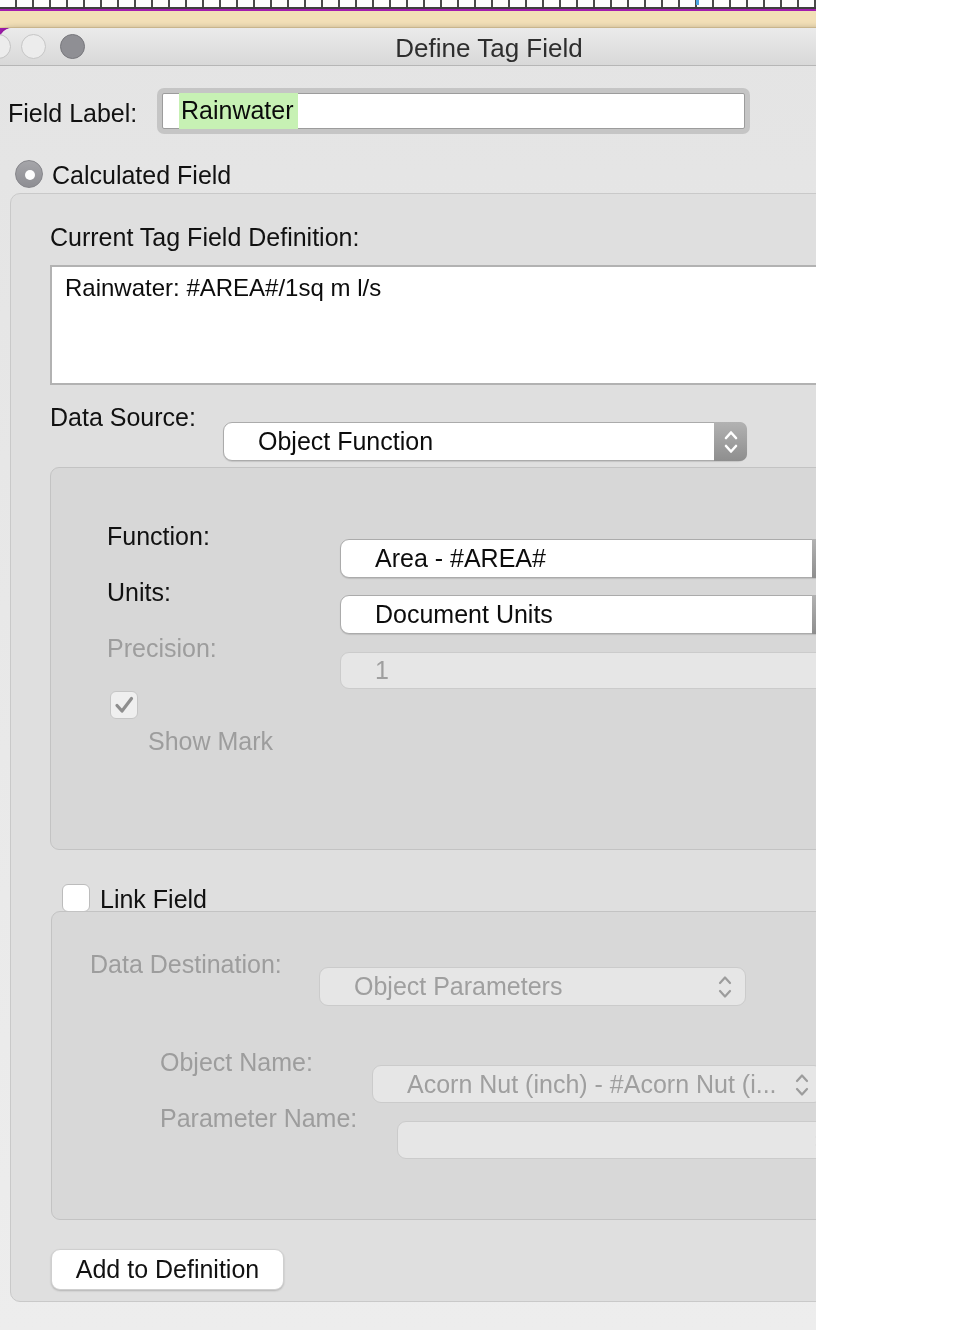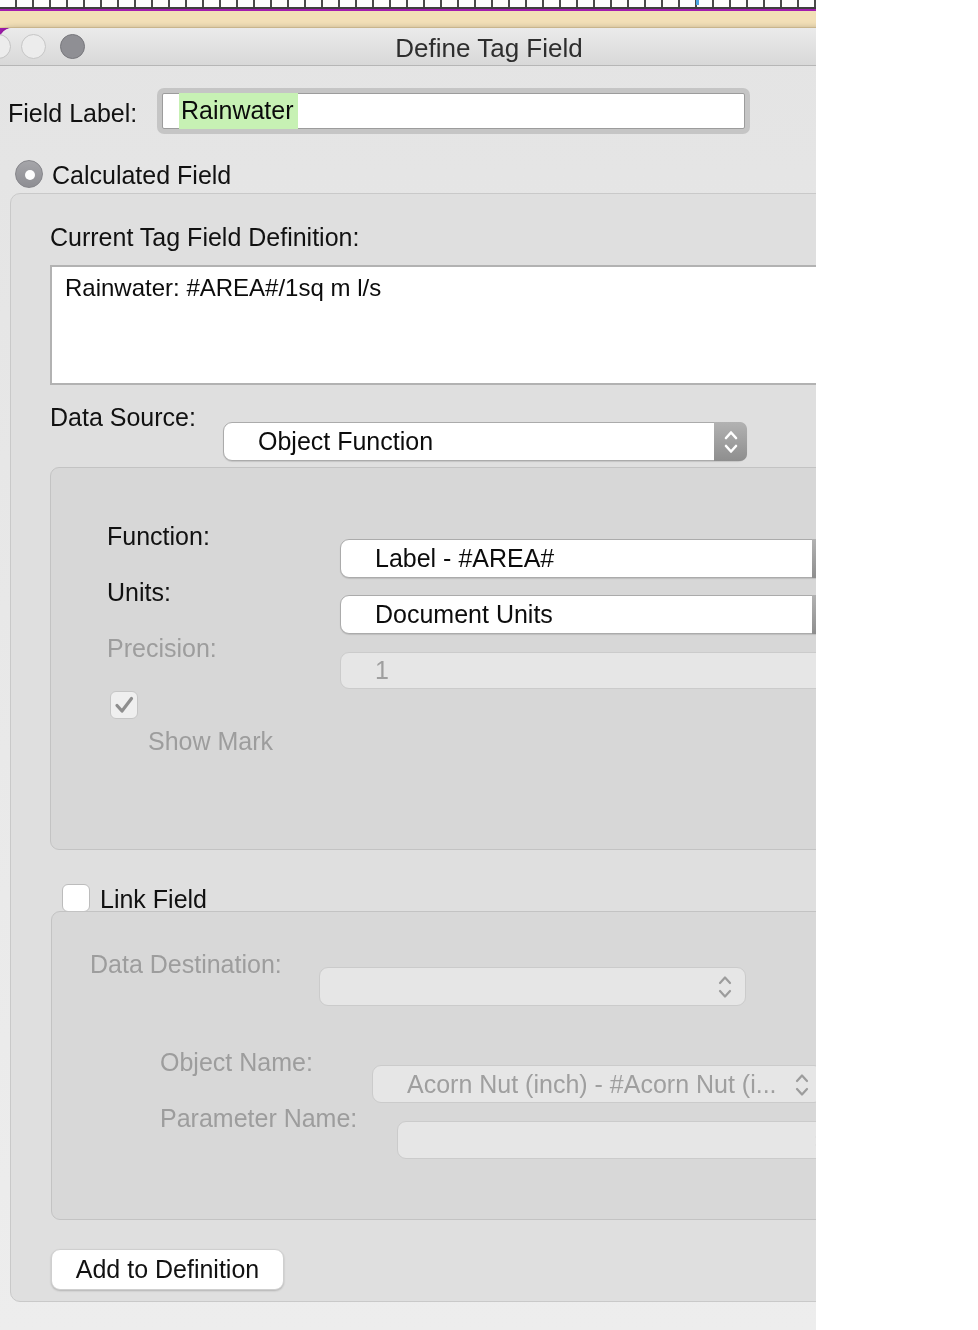--- a/index.html
+++ b/index.html
@@ -129,21 +129,21 @@
           <path d="M4 10 L9 4.5 L14 10" stroke="#fff" stroke-width="2.6" fill="none" stroke-linecap="round" stroke-linejoin="round"></path>
           <path d="M4 18 L9 23.5 L14 18" stroke="#fff" stroke-width="2.6" fill="none" stroke-linecap="round" stroke-linejoin="round"></path>
         </svg>
         </span>
     </div>
 
     <div class="panel panel1"></div>
 
     <div class="lbl" style="left:107px; top:494px;">Function:</div>
     <div class="popup" style="left:340px; top:487px; width:505px;">
-      <span>Label - #AREA#</span>
+      <span>Area - #AREA#</span>
       <span class="cap">
         <svg width="18" height="28" viewBox="0 0 18 28">
           <path d="M4 10 L9 4.5 L14 10" stroke="#fff" stroke-width="2.6" fill="none" stroke-linecap="round" stroke-linejoin="round"></path>
           <path d="M4 18 L9 23.5 L14 18" stroke="#fff" stroke-width="2.6" fill="none" stroke-linecap="round" stroke-linejoin="round"></path>
         </svg>
         </span>
     </div>
 
     <div class="lbl" style="left:107px; top:550px;">Units:</div>
     <div class="popup" style="left:340px; top:543px; width:505px;">
@@ -173,20 +173,21 @@
     </div>
     <div class="lbl-g" style="left:148px; top:663px;margin-top:36px;">Show Mark</div>
 
     <div class="cb cb-on" style="left:62px; top:856px;"></div>
     <div class="lbl" style="left:100px; top:857px;">Link Field</div>
 
     <div class="panel panel2"></div>
 
     <div class="lbl-g" style="left:90px; top:922px;">Data Destination:</div>
     <div class="popup dis" style="left:319px; top:915px; width:427px;">
+      <span>Object Parameters</span>
       <span class="dchev">
         <svg width="18" height="28" viewBox="0 0 18 28">
           <path d="M4 10 L9 4.5 L14 10" stroke="#9c9c9c" stroke-width="2.2" fill="none" stroke-linecap="round" stroke-linejoin="round"></path>
           <path d="M4 18 L9 23.5 L14 18" stroke="#9c9c9c" stroke-width="2.2" fill="none" stroke-linecap="round" stroke-linejoin="round"></path>
         </svg></span>
     </div>
 
     <div class="lbl-g" style="left:160px; top:1020px;">Object Name:</div>
     <div class="popup dis" style="left:372px; top:1013px; width:451px; height:38px;">
       <span>Acorn Nut (inch) - #Acorn Nut (i...</span>

